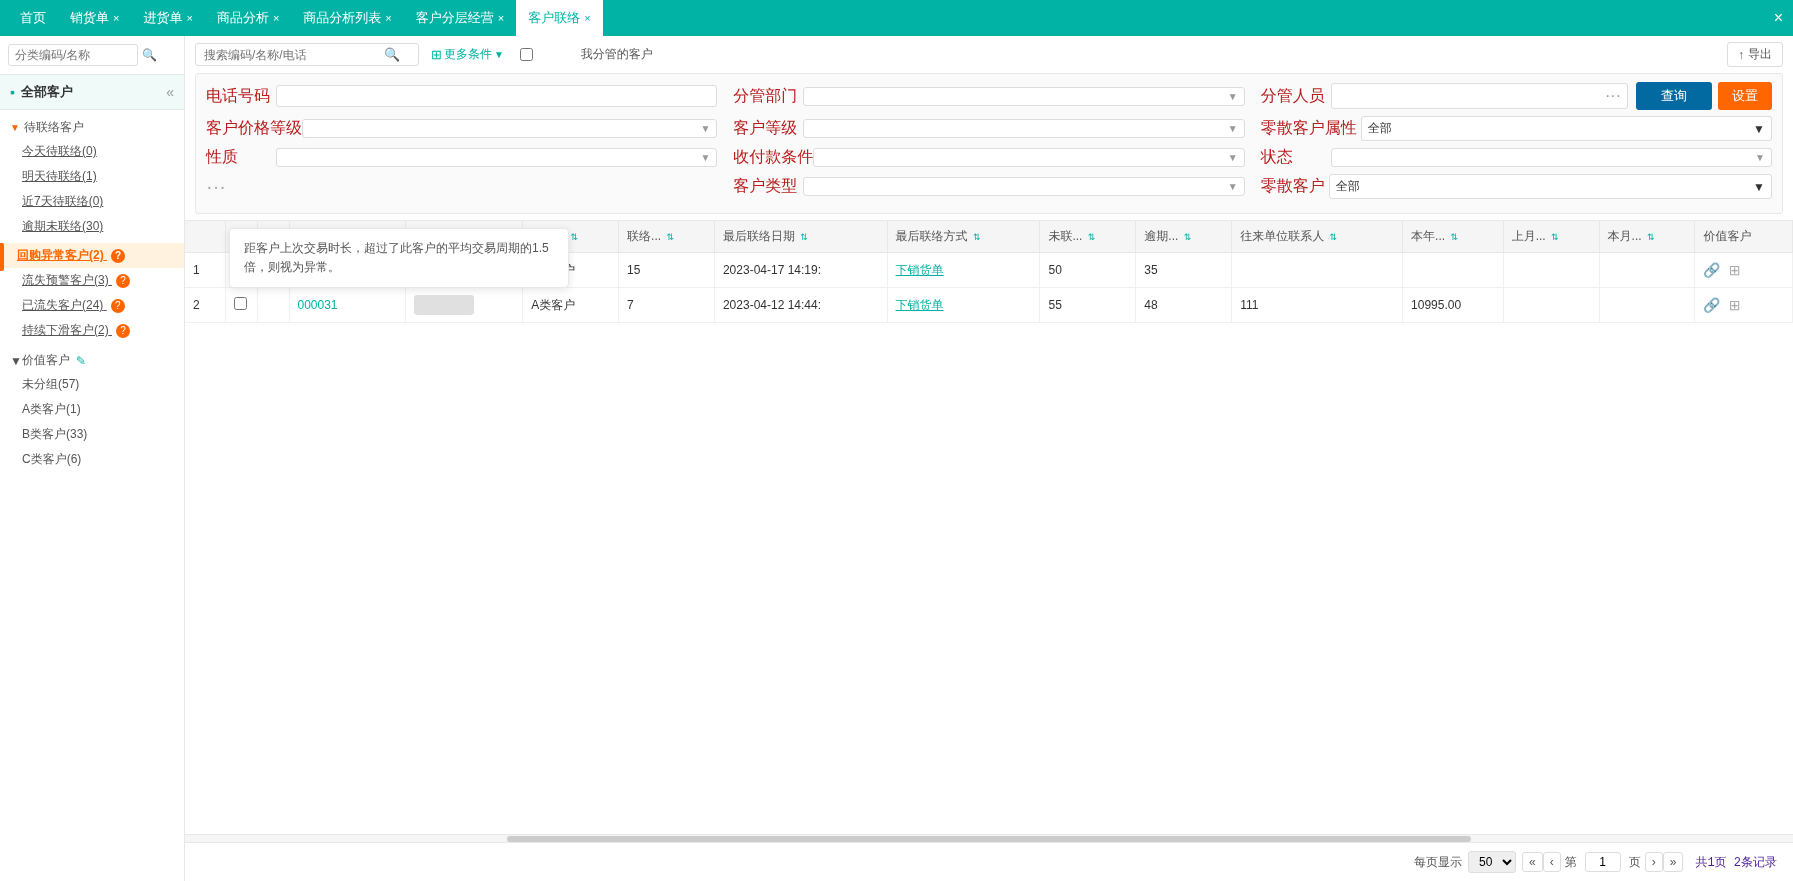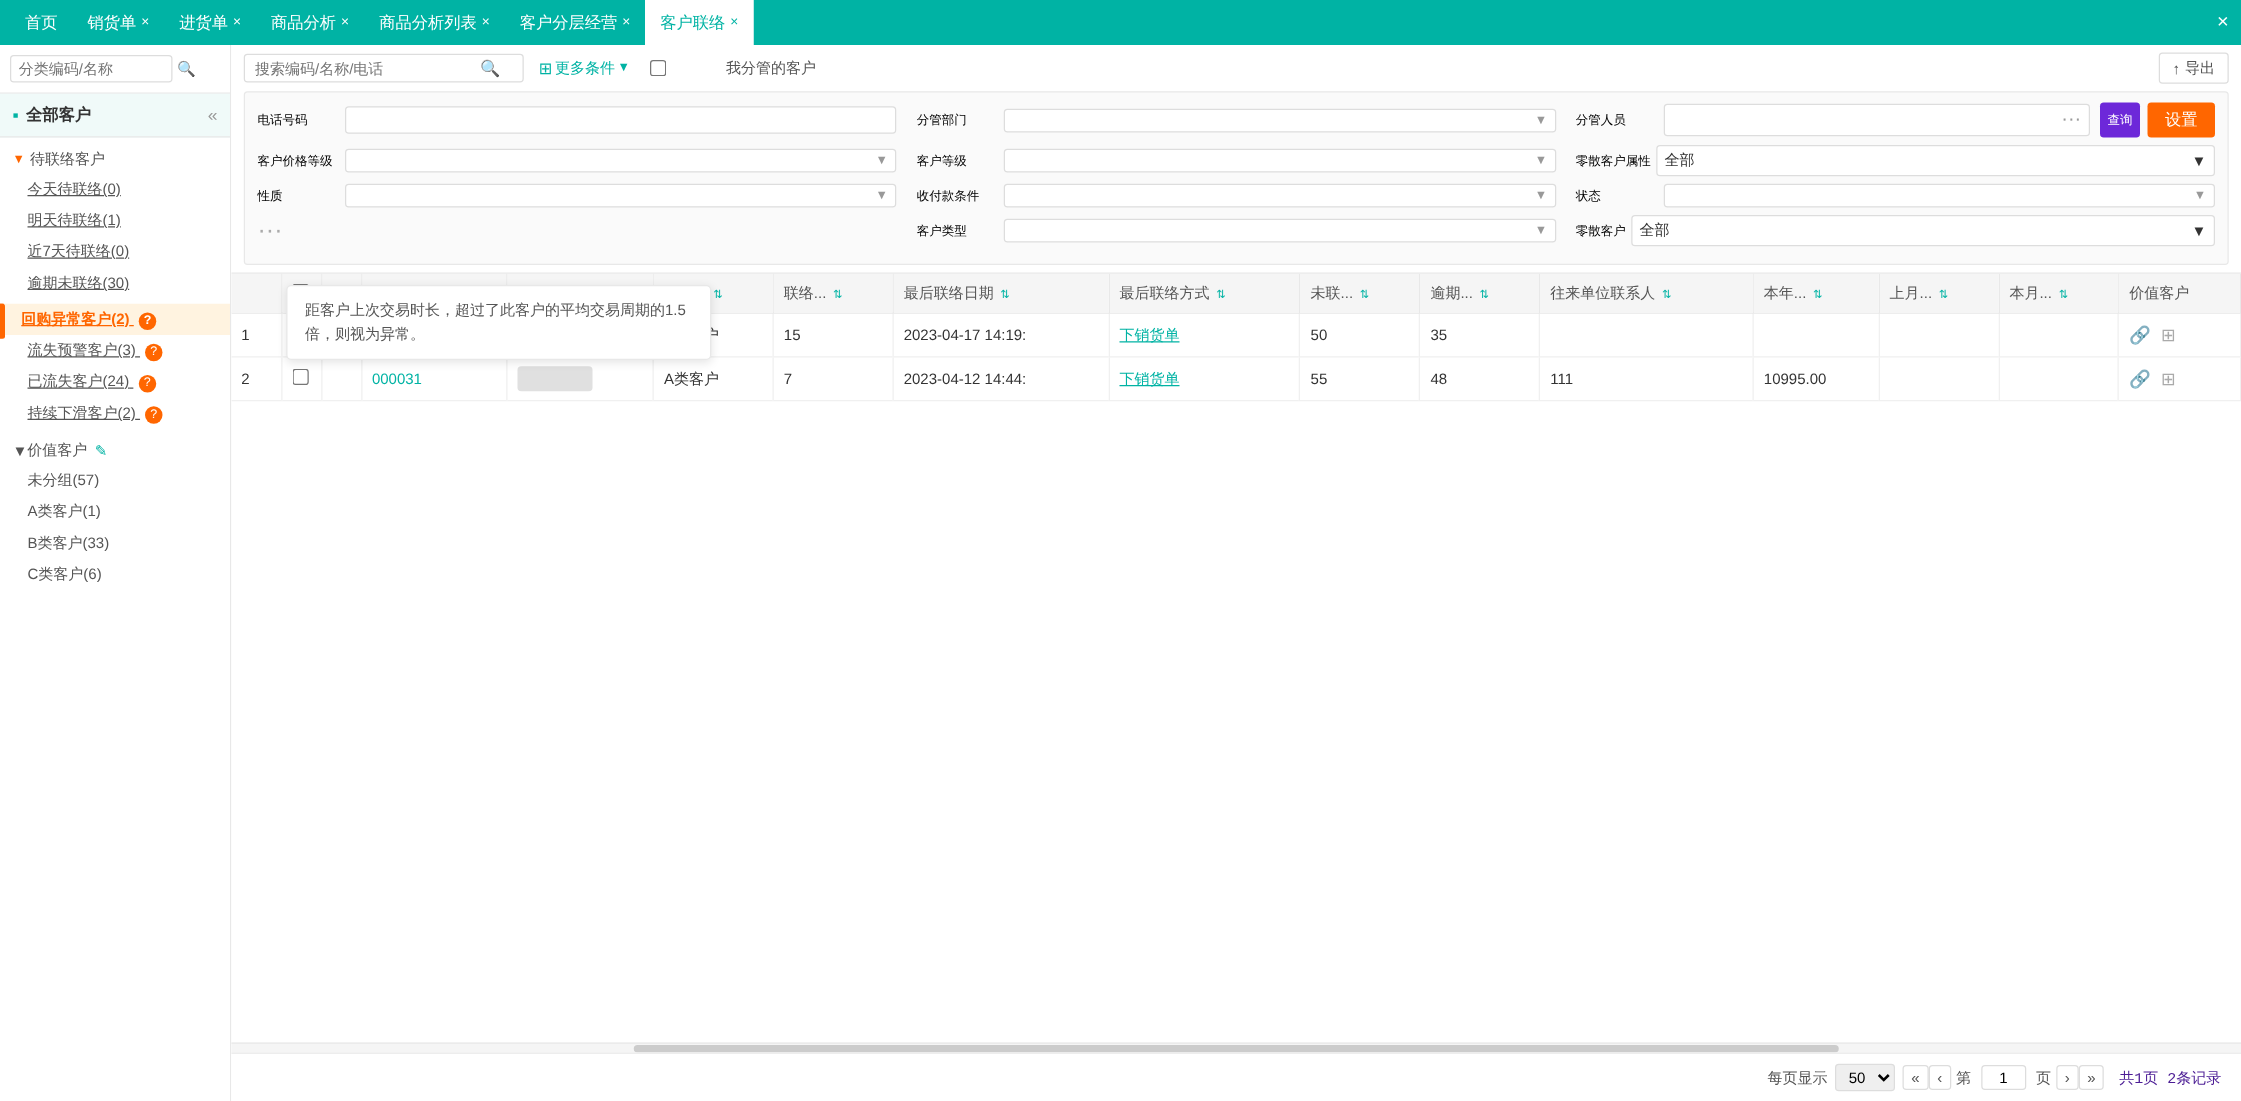--- a/index.html
+++ b/index.html
@@ -211,22 +211,22 @@
       display: grid;
       grid-template-columns: 1fr 1fr 1fr;
       gap: 6px 16px;
       margin-bottom: 6px;
     }
     .filter-item {
       display: flex;
       align-items: center;
     }
     .filter-label {
-      color: #000000;
-      font-size: 10px;
+      color: #b91c1c;
+      font-size: 16px;
       white-space: nowrap;
       min-width: 70px;
     }
     .filter-select {
       flex: 1;
       border: 1px solid #ddd;
       border-radius: 3px;
       padding: 3px 6px;
       font-size: 12px;
       color: #333;
@@ -242,27 +242,27 @@
     .filter-input {
       flex: 1;
       border: 1px solid #ddd;
       border-radius: 3px;
       padding: 3px 6px;
       font-size: 12px;
       outline: none;
       min-width: 120px;
     }
     .btn-query {
-      background: #6d28d9;
+      background: #0369a1;
       color: #fff;
       border: none;
       border-radius: 3px;
-      padding: 5px 6px;
-      cursor: pointer;
-      font-size: 10px;
+      padding: 5px 25px;
+      cursor: pointer;
+      font-size: 13px;
     }
     .btn-settings {
       background: #f60;
       color: #fff;
       border: none;
       border-radius: 3px;
       padding: 5px 14px;
       cursor: pointer;
       font-size: 13px;
     }

